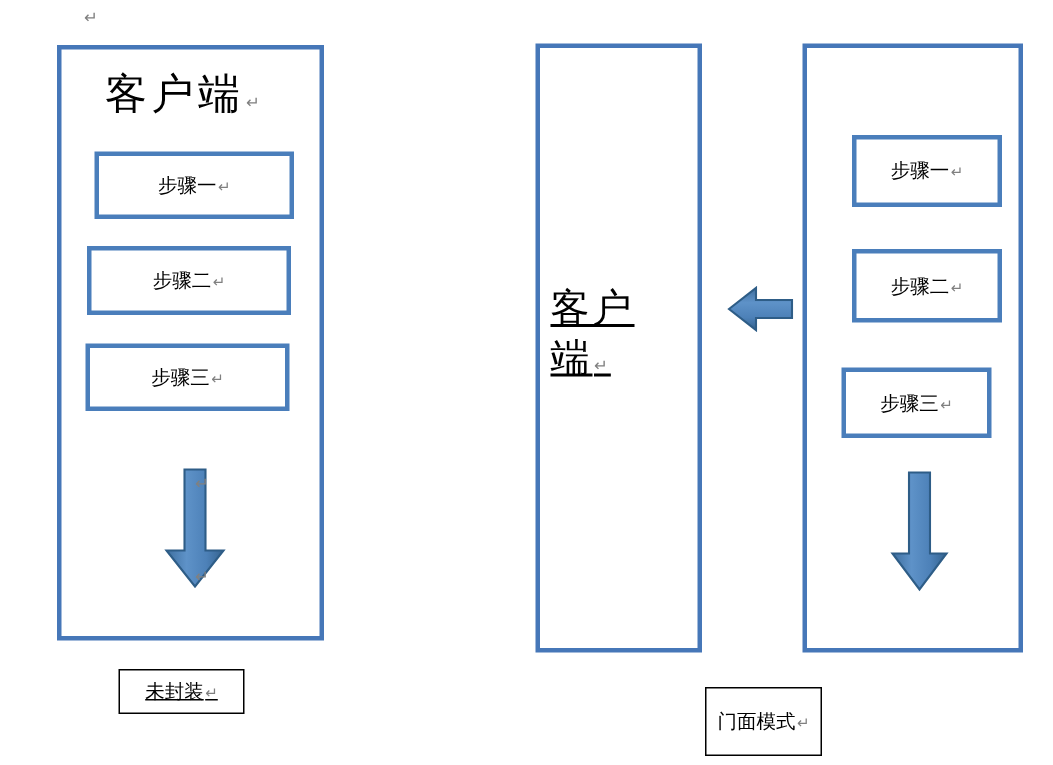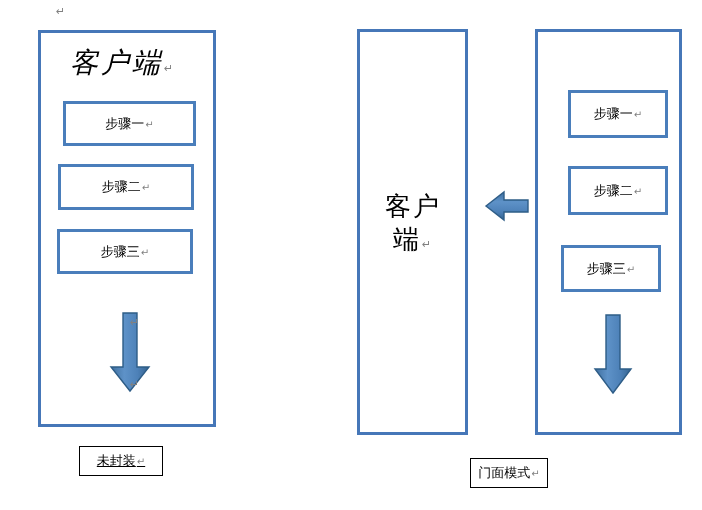--- a/index.html
+++ b/index.html
@@ -74,28 +74,27 @@
   .title-text .pil {
     font-family: "DejaVu Sans", sans-serif;
     color: #808080;
     font-size: 11px;
     margin-left: 1px;
   }
   .title-left {
     font-size: 28px;
     letter-spacing: 3px;
     line-height: 1.1;
-    font-style: italic;
   }
   .title-mid {
     font-size: 26px;
     letter-spacing: 2px;
     line-height: 1.25;
-    text-align: center;
     white-space: normal;
+    text-decoration: underline;
   }
 
   
   .caption-box {
     position: absolute;
     border: 1px solid #000000;
     background: #ffffff;
     box-sizing: border-box;
     display: flex;
     align-items: center;
@@ -200,17 +199,17 @@
       <linearGradient id="gradDownR" x1="0" y1="0" x2="1" y2="0">
         <stop offset="0%" stop-color="#3f6f9f"></stop>
         <stop offset="35%" stop-color="#5e92c8"></stop>
         <stop offset="70%" stop-color="#4d81b8"></stop>
         <stop offset="100%" stop-color="#35638f"></stop>
       </linearGradient>
     </defs>
     <polygon points="14,2 28,2 28,56 39,56 21,80 3,56 14,56" fill="url(#gradDownR)" stroke="#2e5d87" stroke-width="1.4"></polygon>
   </svg>
 
-  <div class="caption-box" style="left:470px; top:458px; width:78px; height:30px;">
+  <div class="caption-box" style="left:470px; top:458px; width:78px; height:46px;">
     <span class="caption-label"><span>门面模式</span><span class="pil">↵</span></span>
   </div>
 
 </div>
 
 </body></html>

